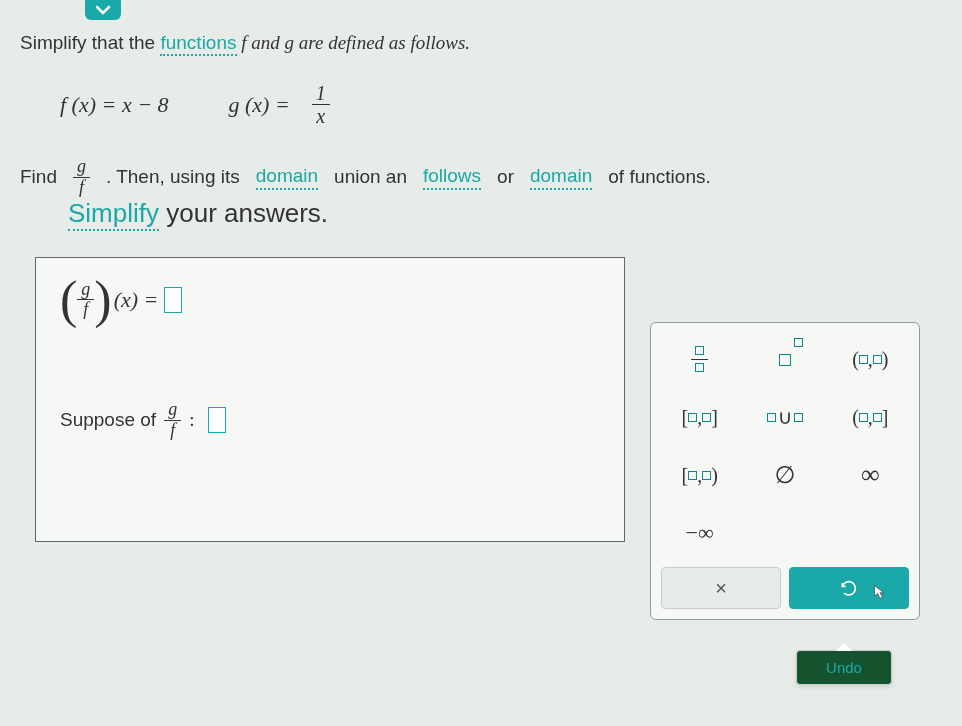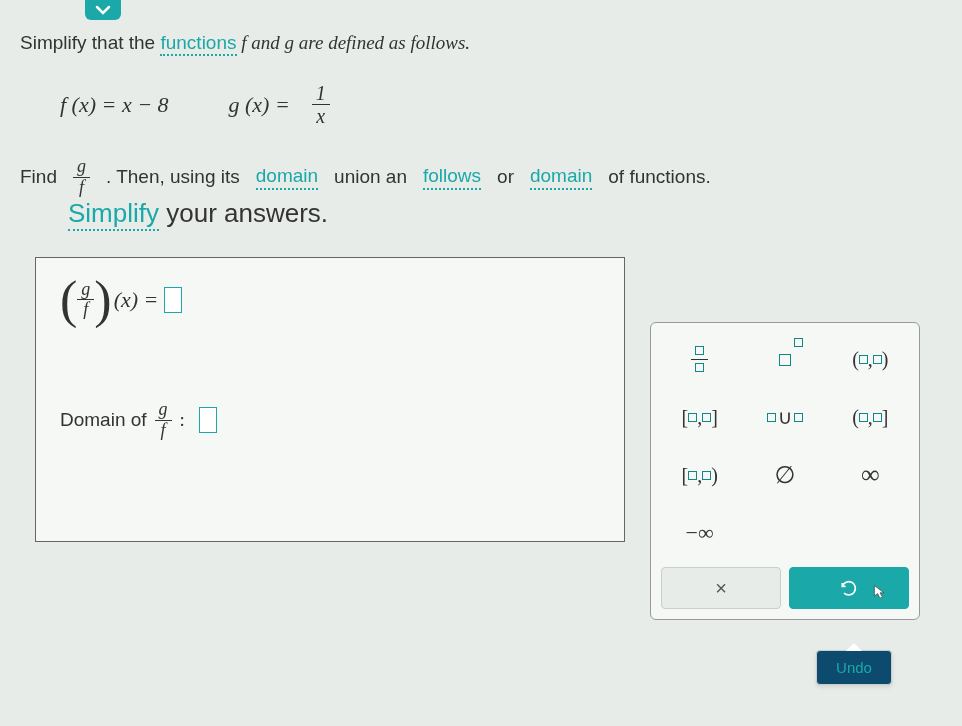--- a/index.html
+++ b/index.html
@@ -24,21 +24,21 @@
 .answer-row2 { font-family: Arial, sans-serif; font-size: 19px; display: flex; align-items: center; gap: 8px; }
 .palette { position: absolute; right: 42px; top: 322px; width: 270px; background: #f5f8f5; border: 1px solid #999; border-radius: 6px; padding: 14px 10px 10px; }
 .palette-grid { display: grid; grid-template-columns: repeat(3, 1fr); gap: 14px 8px; margin-bottom: 12px; }
 .pbtn { display: flex; align-items: center; justify-content: center; height: 44px; font-family: 'Times New Roman', serif; font-size: 20px; cursor: pointer; color: #333; }
 .pbtn .sq { display: inline-block; width: 12px; height: 12px; border: 1.5px solid #188; background: transparent; }
 .pbtn .sq-s { width: 9px; height: 9px; }
 .palette-actions { display: flex; gap: 8px; }
 .act-btn { flex: 1; height: 42px; border-radius: 4px; display: flex; align-items: center; justify-content: center; font-size: 20px; cursor: pointer; }
 .act-clear { background: #e8ece8; border: 1px solid #ccc; color: #555; }
 .act-reset { background: #1aa8a8; border: 1px solid #1aa8a8; color: #fff; position: relative; }
-.undo-tip { position: absolute; right: 70px; top: 650px; width: 76px; background: #0c4a6e; border: 1px solid #ccc; border-radius: 4px; padding: 8px 14px; font-size: 15px; color: #1aa8a8; text-align: center; box-shadow: 0 2px 4px rgba(0,0,0,0.1); }
+.undo-tip { position: absolute; right: 70px; top: 650px; width: 96px; background: #14532d; border: 1px solid #ccc; border-radius: 4px; padding: 8px 14px; font-size: 15px; color: #1aa8a8; text-align: center; box-shadow: 0 2px 4px rgba(0,0,0,0.1); }
 .undo-tip::before { content: ''; position: absolute; top: -8px; left: 50%; margin-left: -8px; border: 8px solid transparent; border-bottom-color: #fff; border-top: none; }
 .cursor-svg { width: 20px; height: 20px; }
 </style>
 </head>
 <body>
 
 <div class="chevron-badge">
   <svg viewBox="0 0 16 12">
       <path d="M2 3 L8 9 L14 3" stroke="#fff" stroke-width="2.5" fill="none" stroke-linecap="round"></path>
     </svg>
@@ -84,21 +84,21 @@
       <span class="bigparen">(</span>
       <span class="frac frac-big">
         <span class="num">g</span>
         <span class="den">f</span>
       </span>
       <span class="bigparen">)</span>
       <span style="margin-left:2px;">(x) = </span>
       <span class="input-box"></span>
     </div>
     <div class="answer-row2">
-      <span>Domain of </span>
+      <span>Suppose of </span>
       <span class="frac" style="font-family:'Times New Roman',serif;font-style:italic;font-size:18px;">
         <span class="num">g</span>
         <span class="den">f</span>
       </span>
       <span style="font-family:'Times New Roman',serif;"> : </span>
       <span class="input-box"></span>
     </div>
   </div>
 </div>
 

